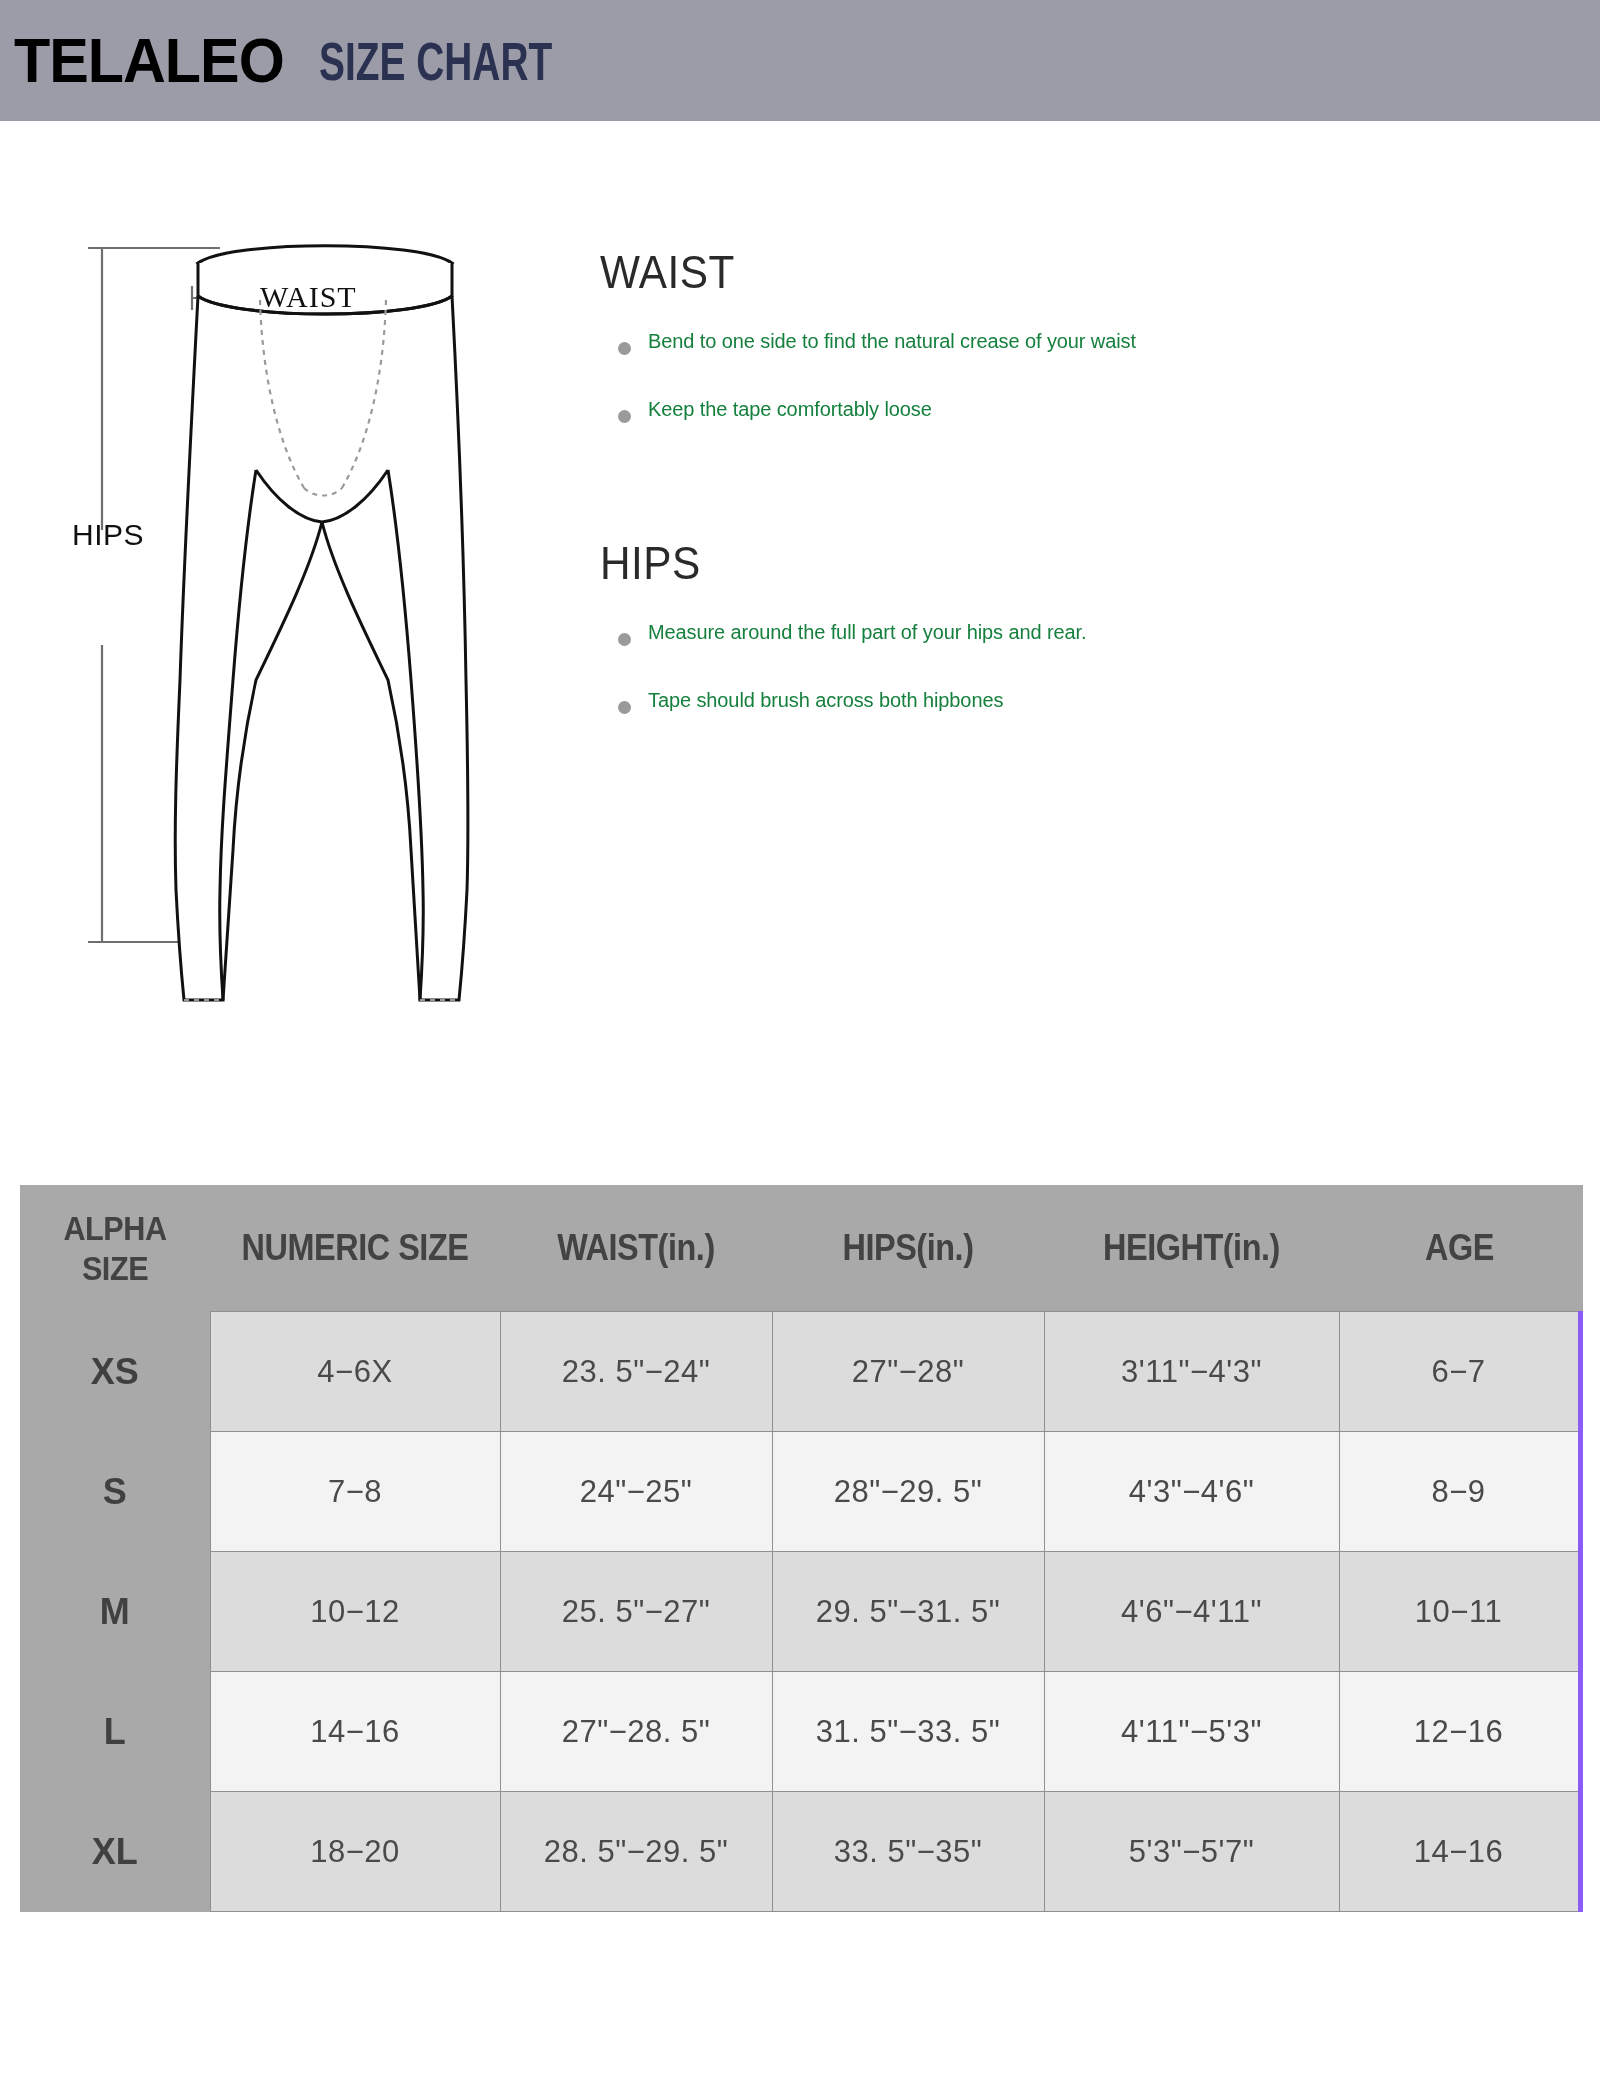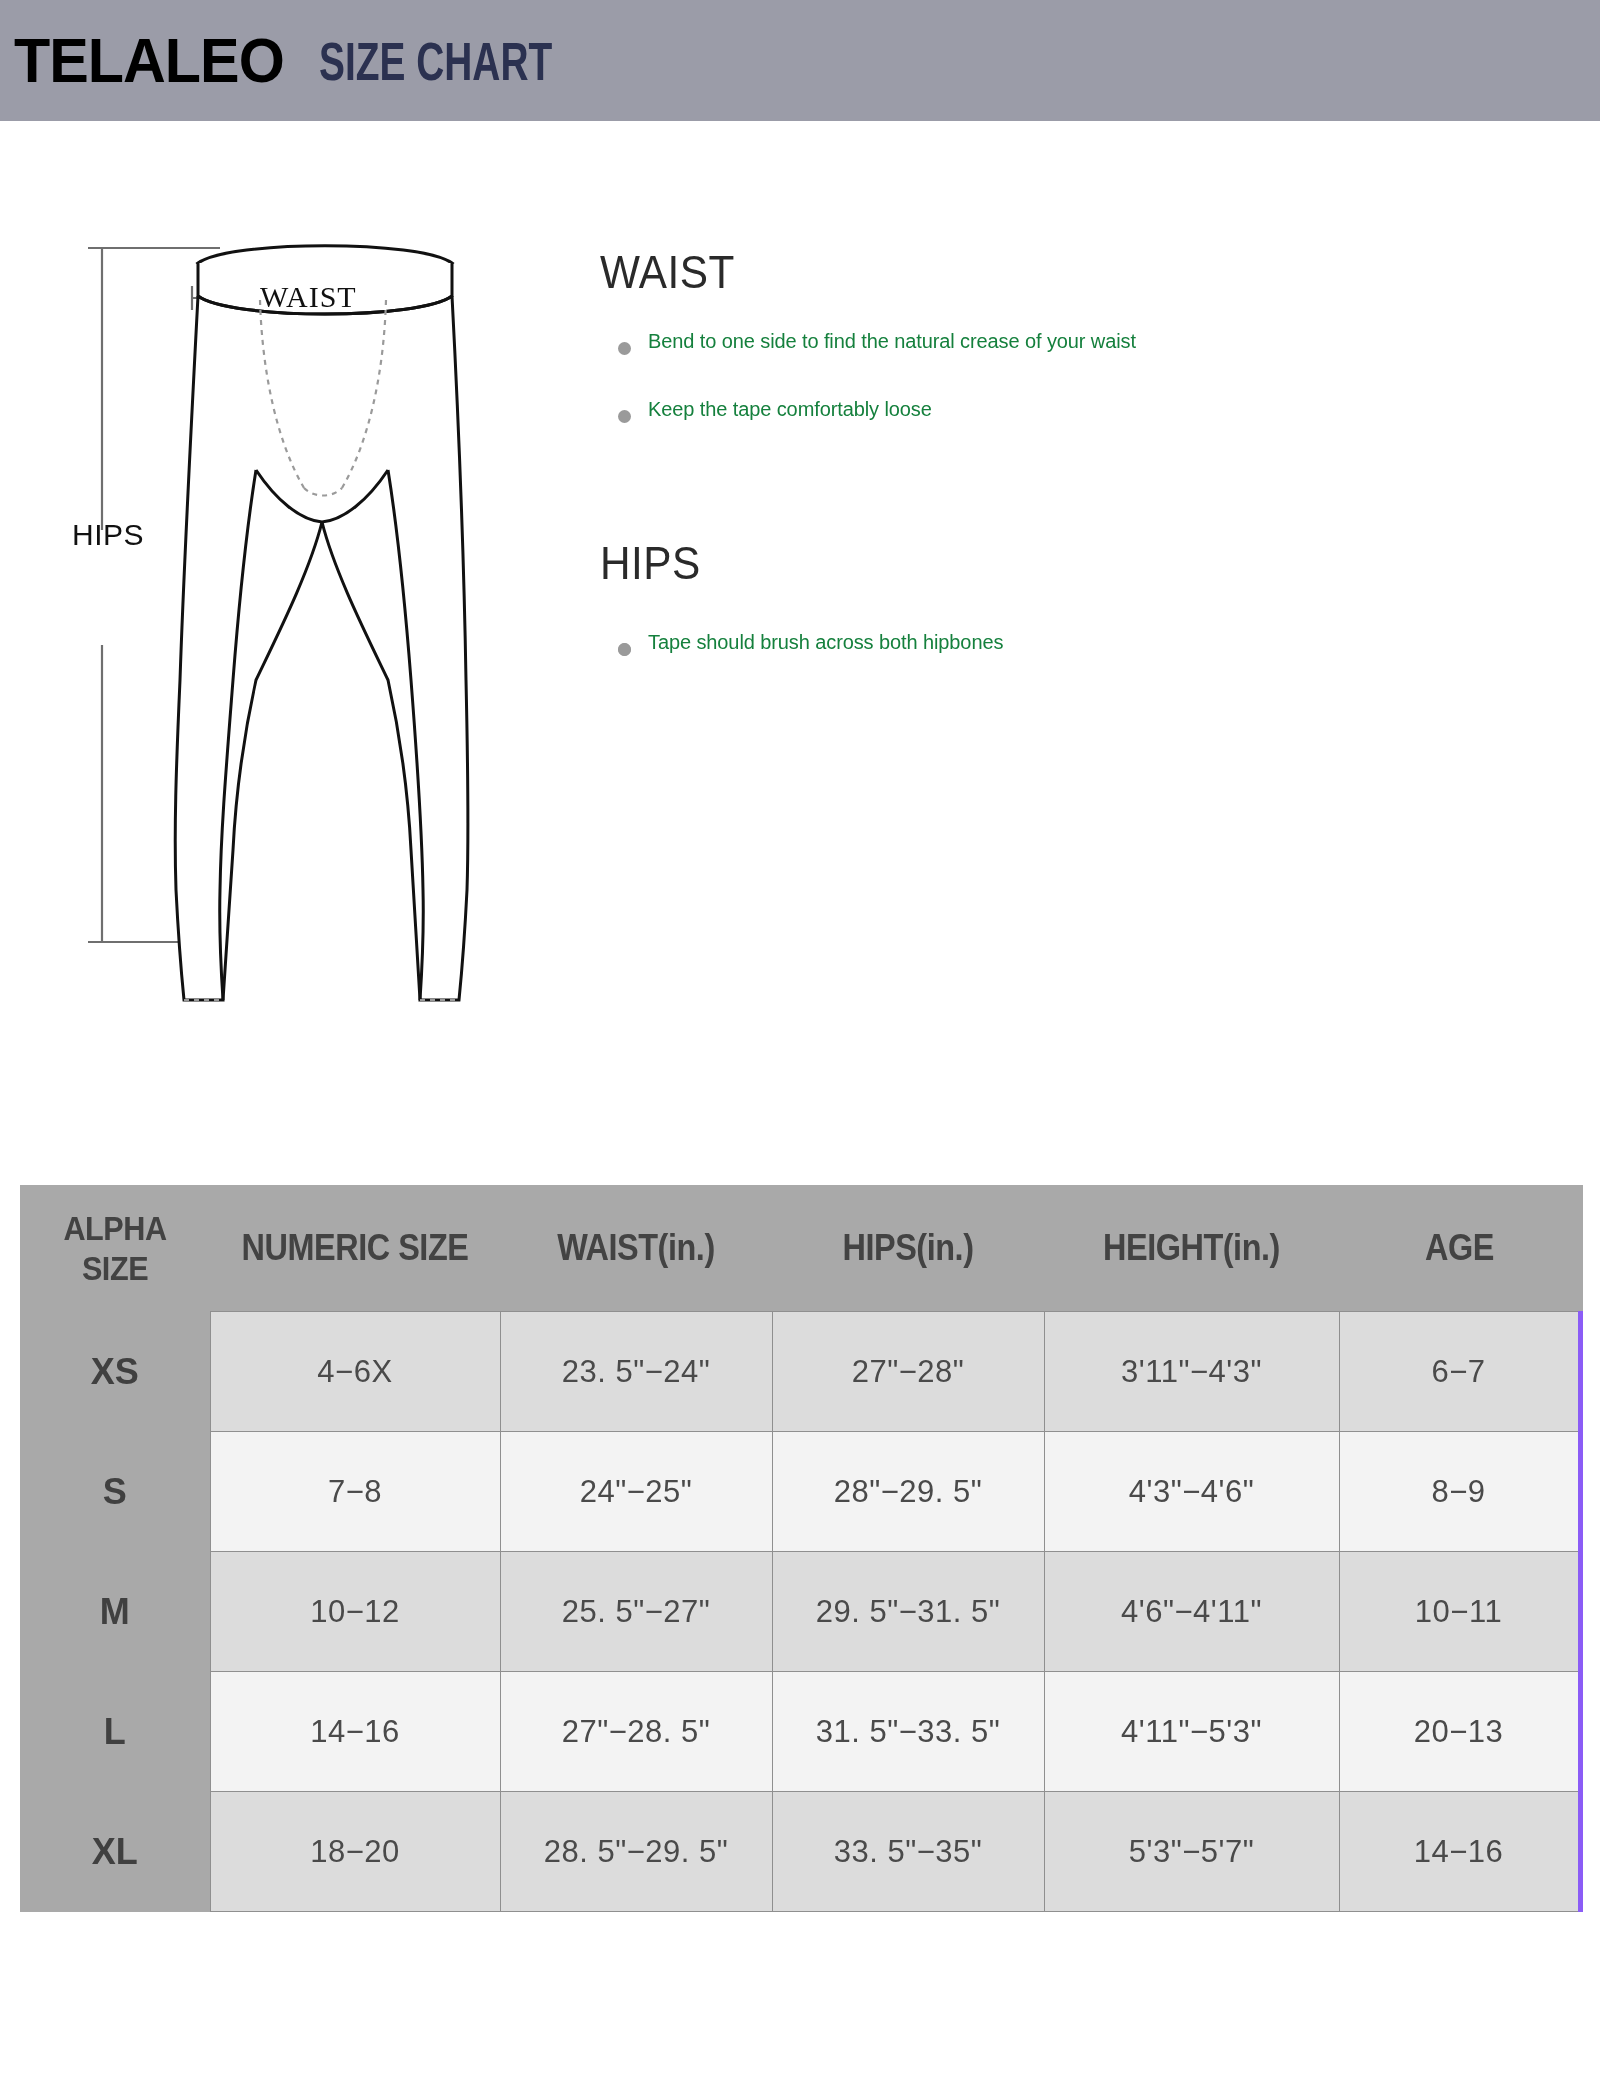--- a/index.html
+++ b/index.html
@@ -246,20 +246,21 @@
       <li>
         <span class="dot"></span>
         <span>Keep the tape comfortably loose</span>
       </li>
     </ul>
 
     <h2 class="sec-head hips-head">HIPS</h2>
     <ul class="bullets">
       <li>
         <span class="dot"></span>
+        <span>Measure around the full part of your hips and rear.</span>
       </li>
       <li>
         <span class="dot"></span>
         <span>Tape should brush across both hipbones</span>
       </li>
     </ul>
   </div>
 
   <div class="table-wrap">
     <table class="size-table">
@@ -308,21 +309,21 @@
           <td class="data-cell">29. 5"−31. 5"</td>
           <td class="data-cell">4'6"−4'11"</td>
           <td class="data-cell">10−11</td>
         </tr>
         <tr class="row-light">
           <td class="alpha-cell">L</td>
           <td class="data-cell">14−16</td>
           <td class="data-cell">27"−28. 5"</td>
           <td class="data-cell">31. 5"−33. 5"</td>
           <td class="data-cell">4'11"−5'3"</td>
-          <td class="data-cell">20−13</td>
+          <td class="data-cell">12−16</td>
         </tr>
         <tr class="row-dark">
           <td class="alpha-cell">XL</td>
           <td class="data-cell">18−20</td>
           <td class="data-cell">28. 5"−29. 5"</td>
           <td class="data-cell">33. 5"−35"</td>
           <td class="data-cell">5'3"−5'7"</td>
           <td class="data-cell">14−16</td>
         </tr>
       </tbody>

